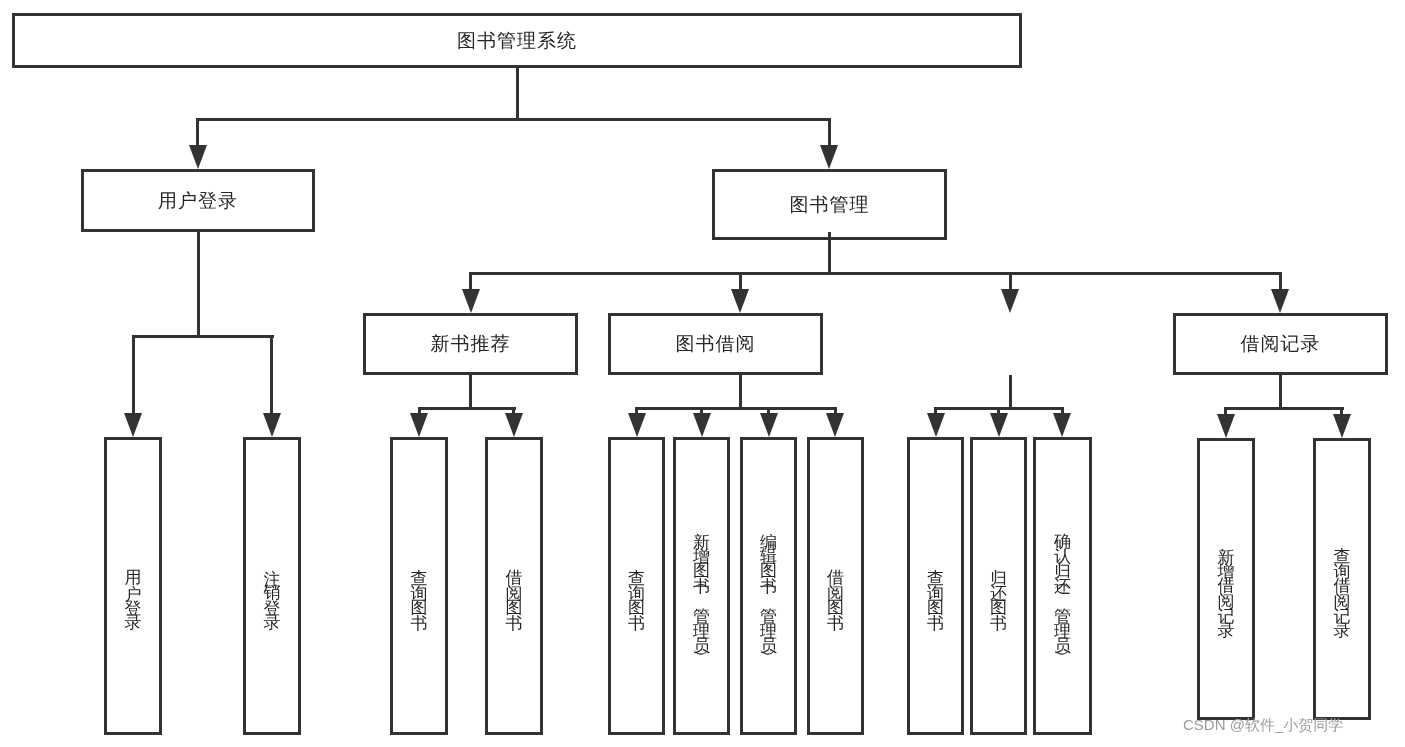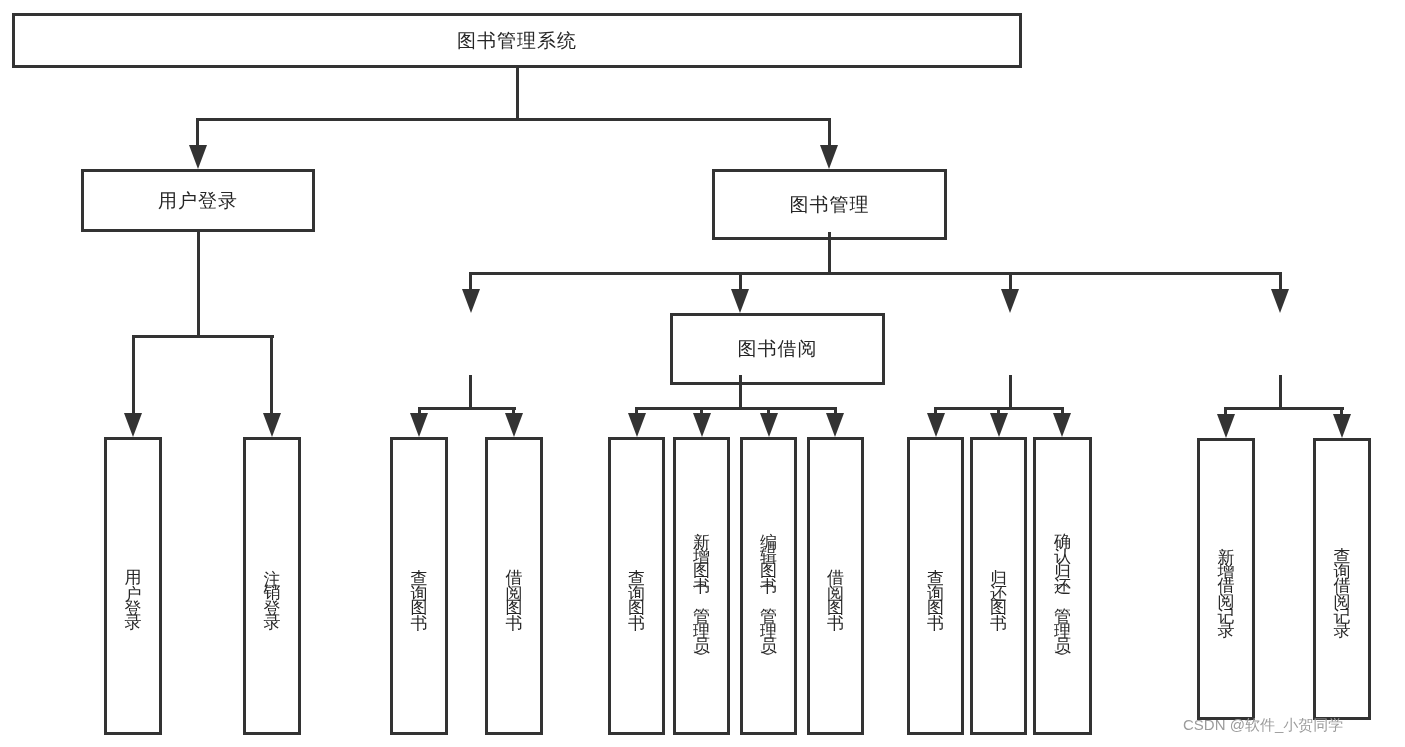--- a/index.html
+++ b/index.html
@@ -88,22 +88,28 @@
   <div class="hline" style="left:469px;top:272px;width:813px"></div>
   <div class="vline" style="left:469px;top:272px;height:17px"></div>
   <div class="arrow" style="left:462px;top:289px"></div>
   <div class="vline" style="left:739px;top:272px;height:17px"></div>
   <div class="arrow" style="left:731px;top:289px"></div>
   <div class="vline" style="left:1009px;top:272px;height:17px"></div>
   <div class="arrow" style="left:1001px;top:289px"></div>
   <div class="vline" style="left:1279px;top:272px;height:17px"></div>
   <div class="arrow" style="left:1271px;top:289px"></div>
 
-  <div class="box h" style="left:670px;top:313px;width:215px;height:72px">
+  <div class="box h" style="left:363px;top:313px;width:215px;height:62px">
+    <span>新书推荐</span>
+  </div>
+  <div class="box h" style="left:608px;top:313px;width:215px;height:62px">
     <span>图书借阅</span>
+  </div>
+  <div class="box h" style="left:1173px;top:313px;width:215px;height:62px">
+    <span>借阅记录</span>
   </div>
 
   <div class="vline" style="left:469px;top:375px;height:32px"></div>
   <div class="hline" style="left:418px;top:407px;width:98px"></div>
   <div class="vline" style="left:418px;top:407px;height:6px"></div>
   <div class="arrow" style="left:410px;top:413px"></div>
   <div class="vline" style="left:512px;top:407px;height:6px"></div>
   <div class="arrow" style="left:505px;top:413px"></div>
 
   <div class="vline" style="left:739px;top:375px;height:32px"></div>

